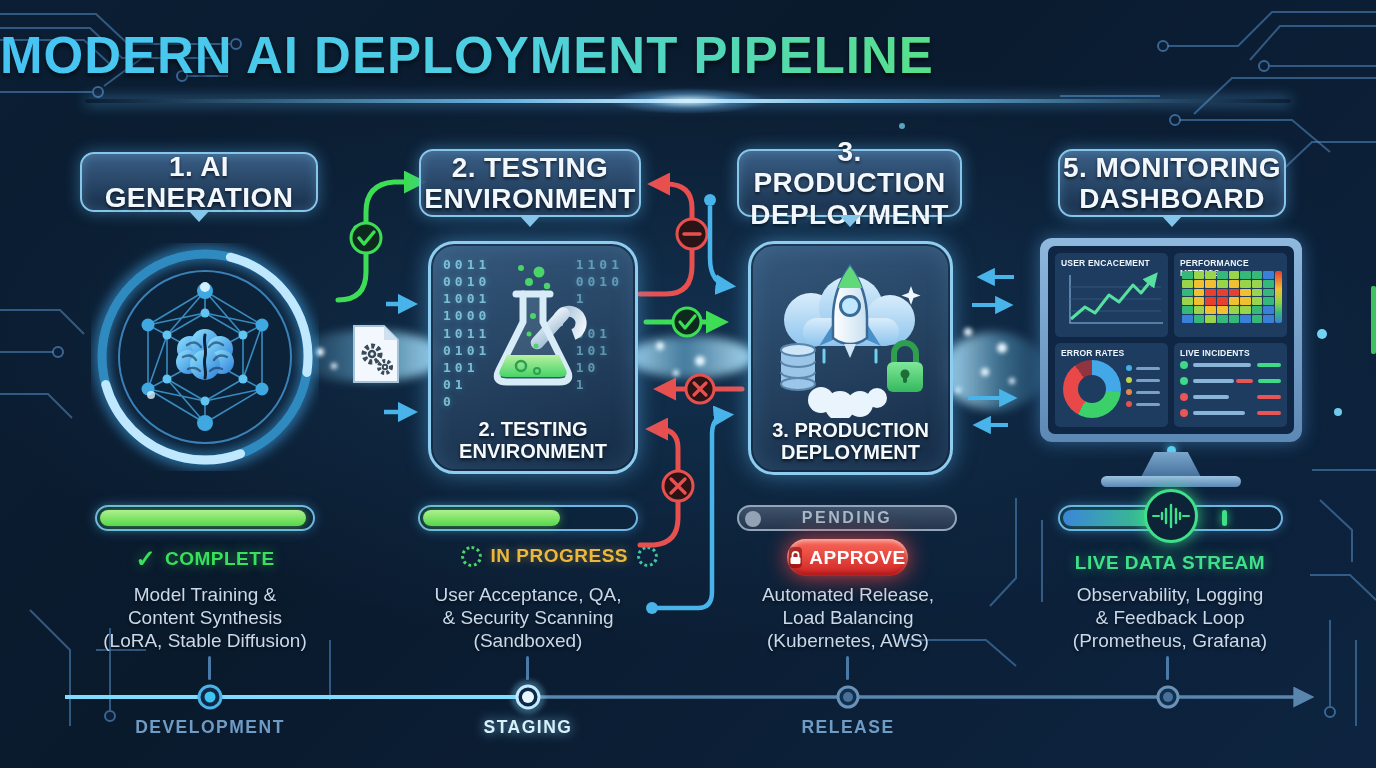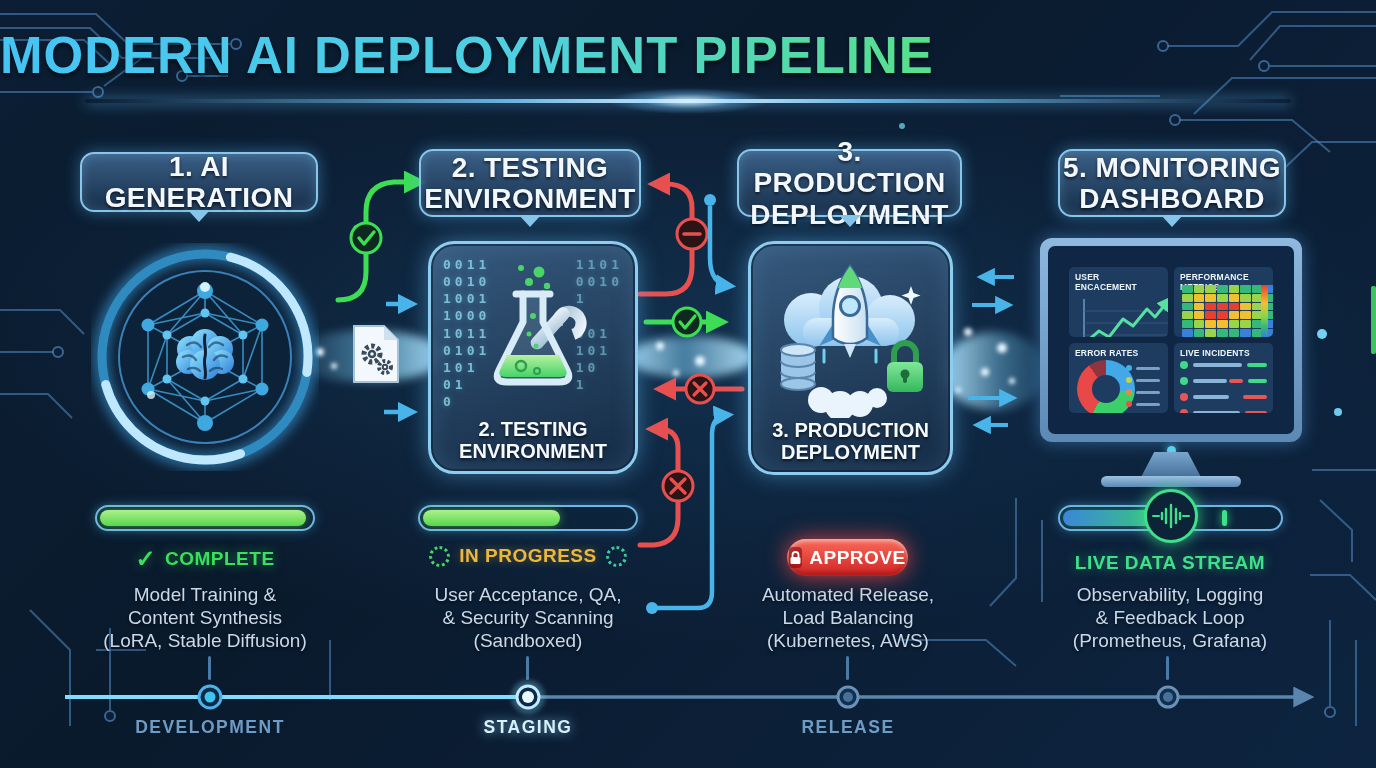--- a/index.html
+++ b/index.html
@@ -73,21 +73,21 @@
   .beam.b2{left:628px;top:336px;width:126px;height:42px;
     background:linear-gradient(90deg,rgba(190,235,255,.85),rgba(130,215,255,.45) 45%,rgba(190,235,255,.9));}
   .beam.b3{left:942px;top:332px;width:104px;height:78px;
     background:linear-gradient(90deg,rgba(190,235,255,.9),rgba(130,215,255,.4) 55%,rgba(90,190,255,.1));}
 
   
   .monitor{left:1040px;top:238px;width:262px;height:204px;border-radius:12px;
     background:linear-gradient(180deg,#8fb9de,#5c88b4);
     box-shadow:0 0 18px rgba(90,170,240,.45);padding:8px;box-sizing:border-box;}
   .screen{width:100%;height:100%;background:#0f2644;border-radius:7px;
-    display:grid;grid-template-columns:1fr 1fr;grid-template-rows:1fr 1fr;gap:6px;padding:21px;box-sizing:border-box;}
+    display:grid;grid-template-columns:1fr 1fr;grid-template-rows:1fr 1fr;gap:6px;padding:7px;box-sizing:border-box;}
   .panel{background:#1d3c60;border-radius:5px;padding:5px 6px;position:relative;overflow:hidden;}
   .panel h4{margin:0 0 3px 0;font-size:8.5px;letter-spacing:.2px;color:#eef6fc;}
   .heatmap{display:grid;grid-template-columns:repeat(8,1fr);gap:1px;width:92px;height:52px;position:absolute;left:8px;top:18px;}
   .heatmap div{border-radius:1px;}
   .colorbar{position:absolute;right:5px;top:18px;width:7px;height:52px;border-radius:2px;
     background:linear-gradient(180deg,#e84030,#f0c030 35%,#8fd44a 60%,#35b87a 80%,#3a80d8);}
   .donut{position:absolute;left:8px;top:17px;width:58px;height:58px;border-radius:50%;
     background:conic-gradient(#42a8e8 0 27%,#3bd06a 27% 58%,#e84848 58% 90%,#90353f 90% 100%);}
   .donut::after{content:"";position:absolute;left:15px;top:15px;width:28px;height:28px;border-radius:50%;background:#1d3c60;}
   .legend{position:absolute;right:8px;top:22px;}
@@ -648,38 +648,42 @@
   <div class="abs cam-dot" style="z-index:3"></div>
   <div class="abs stand" style="z-index:3"></div>
   <div class="abs stand-base" style="z-index:3"></div>
 
   <div class="abs bar" style="left:95px;top:505px;width:220px;z-index:3">
     <div class="fill green" style="width: calc(98% - 6px);"></div>
   </div>
   <div class="abs bar" style="left:418px;top:505px;width:220px;z-index:3">
     <div class="fill green" style="width: calc(66% - 6px);"></div>
   </div>
+  <div class="abs pending-pill" style="z-index:3">
+    <span class="pending-dot"></span>
+    <span>PENDING</span>
+  </div>
   <div class="abs bar" style="left:1058px;top:505px;width:225px;z-index:3">
     <div class="fill mixed" style="width: calc(46% - 6px);"></div>
   </div>
   <div class="abs wave-circle" style="z-index:4">
     <svg width="38" height="26" viewBox="0 0 38 26">
       <path d="M1,13 H7 M31,13 H37" stroke="#3fe08a" stroke-width="2" stroke-linecap="round"></path>
       <g stroke="#3fe08a" stroke-width="2.4" stroke-linecap="round">
         <path d="M10,10 v6 M14,6 v14 M19,2 v22 M24,6 v14 M28,10 v6"></path>
       </g>
     </svg>
   </div>
   <div class="abs green-tick" style="z-index:3"></div>
 
   <div class="status st-complete" style="left:75px;width:260px;">
     <span class="check-glyph">✓</span>
     <span>COMPLETE</span>
   </div>
-  <div class="status st-progress" style="left:398px;width:260px;">
+  <div class="status st-progress" style="left:398px;width:260px;justify-content:flex-end;">
     <span class="spinner"></span>
     <span>IN PROGRESS</span>
     <span class="spinner teal"></span>
   </div>
   <button class="abs approve-btn" style="z-index:4">
     <span class="lock-chip">
       <svg width="13" height="14" viewBox="0 0 13 14">
         <path d="M3.5,6 V4 a3,3 0 0 1 6,0 V6" stroke="#fff" stroke-width="1.8" fill="none"></path>
         <rect x="1.5" y="6" width="10" height="7" rx="1.5" fill="#fff"></rect>
       </svg>

